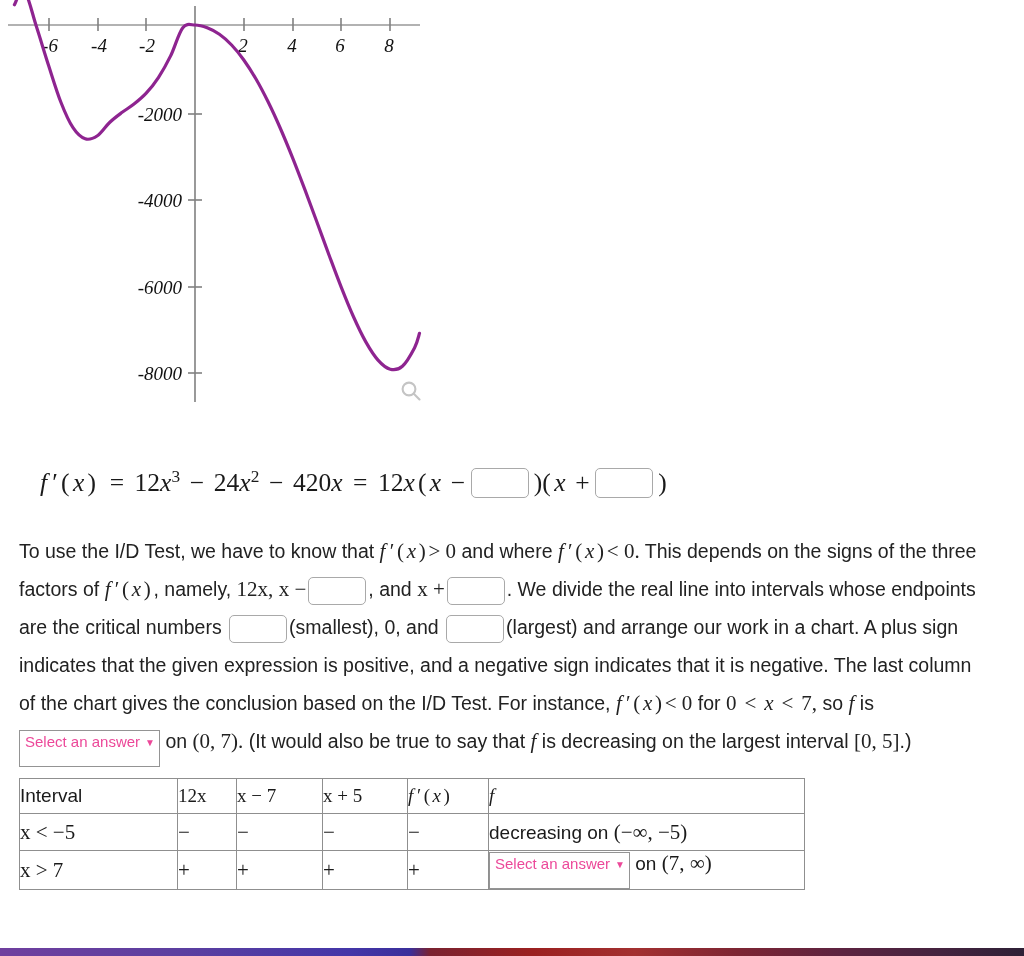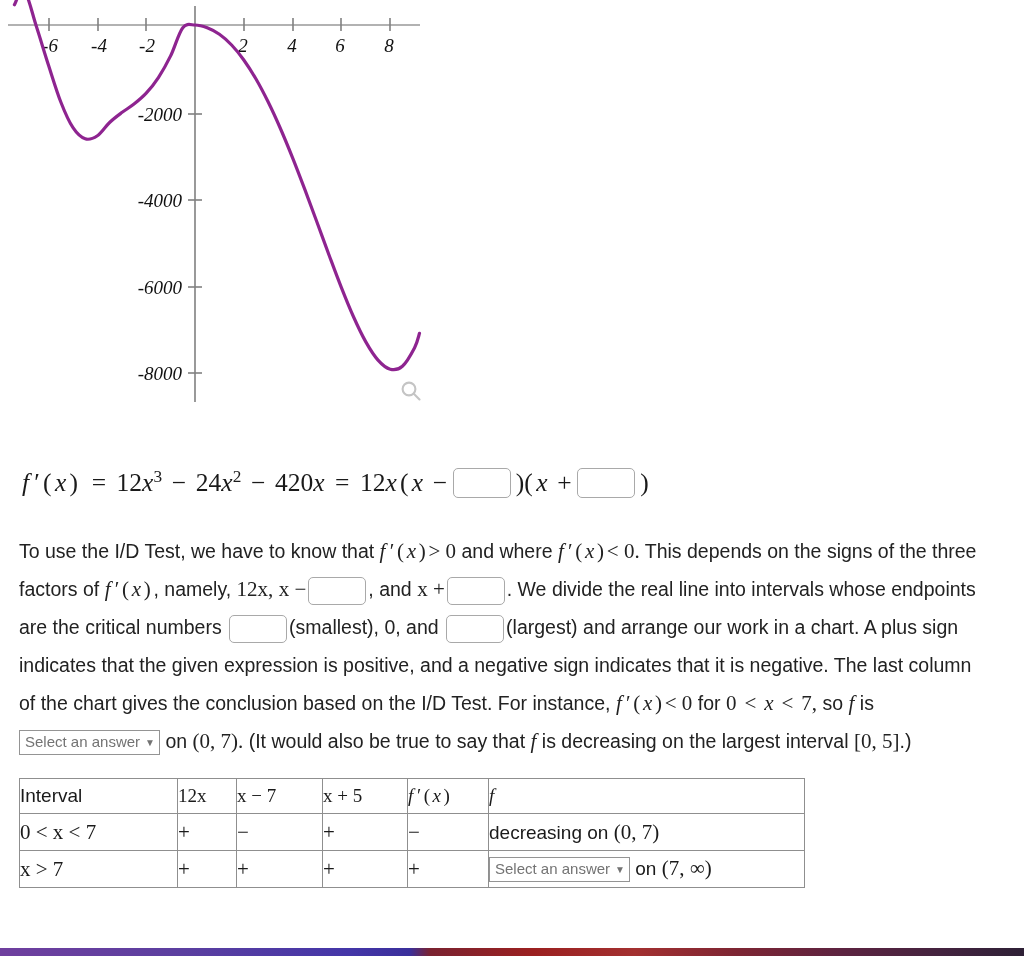--- a/index.html
+++ b/index.html
@@ -35,21 +35,21 @@
     font-family: "Liberation Serif", "DejaVu Serif", serif;
   }
   .mi { font-style: italic; }
   .mn { font-style: normal; }
   .mo { font-style: normal; padding: 0 .13em; }
   sup.exp { font-size: .68em; vertical-align: super; line-height: 0; }
 
   
   #equation-line {
     position: absolute;
-    left: 22px; top: 468px;
+    left: 40px; top: 468px;
     font-size: 25.5px;
     line-height: 1.1;
     white-space: nowrap;
   }
   #equation-line .mathfont { font-size: 25.5px; }
 
   
   .blank {
     display: inline-block;
     width: 58px;
@@ -78,24 +78,24 @@
   #prose .blank { vertical-align: -9px; }
 
   
   .sel {
     display: inline-block;
     border: 1px solid #949494;
     background: #fff;
     font-family: "Liberation Sans", sans-serif;
     font-size: 15px;
     line-height: 18px;
-    padding: 2px 4px 2px 5px;
+    padding: 2px 4px 14px 5px;
     vertical-align: 1px;
     white-space: nowrap;
-    color: #737373;
+    color: #ec4899;
   }
   .sel .chev { font-size: 10px; padding-left: 5px; vertical-align: 1px; }
 
   
   #sign-chart {
     position: absolute;
     left: 19px; top: 778px;
     width: 785px;
     border-collapse: collapse;
     table-layout: fixed;
@@ -237,26 +237,26 @@
       <th>Interval</th>
       <th class="mathfont">12x</th>
       <th class="mathfont">x − 7</th>
       <th class="mathfont">x + 5</th>
       <th class="mathfont"><span class="mi">f</span> ′<span class="mo">(</span><span class="mi">x</span><span class="mo">)</span></th>
       <th class="mathfont mi">f</th>
     </tr>
   </thead>
   <tbody id="sign-chart-body">
       <tr>
-        <td class="mathfont">0 &lt; x &lt; 7</td>
-        <td class="sign">+</td>
-        <td class="sign">−</td>
-        <td class="sign">+</td>
-        <td class="sign">−</td>
-        <td class="concl"><span>decreasing on </span><span class="mathfont">(0, 7)</span></td>
+        <td class="mathfont">x &lt; −5</td>
+        <td class="sign">−</td>
+        <td class="sign">−</td>
+        <td class="sign">−</td>
+        <td class="sign">−</td>
+        <td class="concl"><span>decreasing on </span><span class="mathfont">(−∞, −5)</span></td>
       </tr>
       <tr>
         <td class="mathfont">x &gt; 7</td>
         <td class="sign">+</td>
         <td class="sign">+</td>
         <td class="sign">+</td>
         <td class="sign">+</td>
         <td class="concl"><span class="sel"><span>Select an answer</span><span class="chev">▼</span></span><span> on </span><span class="mathfont">(7, ∞)</span></td>
       </tr>
     </tbody>

